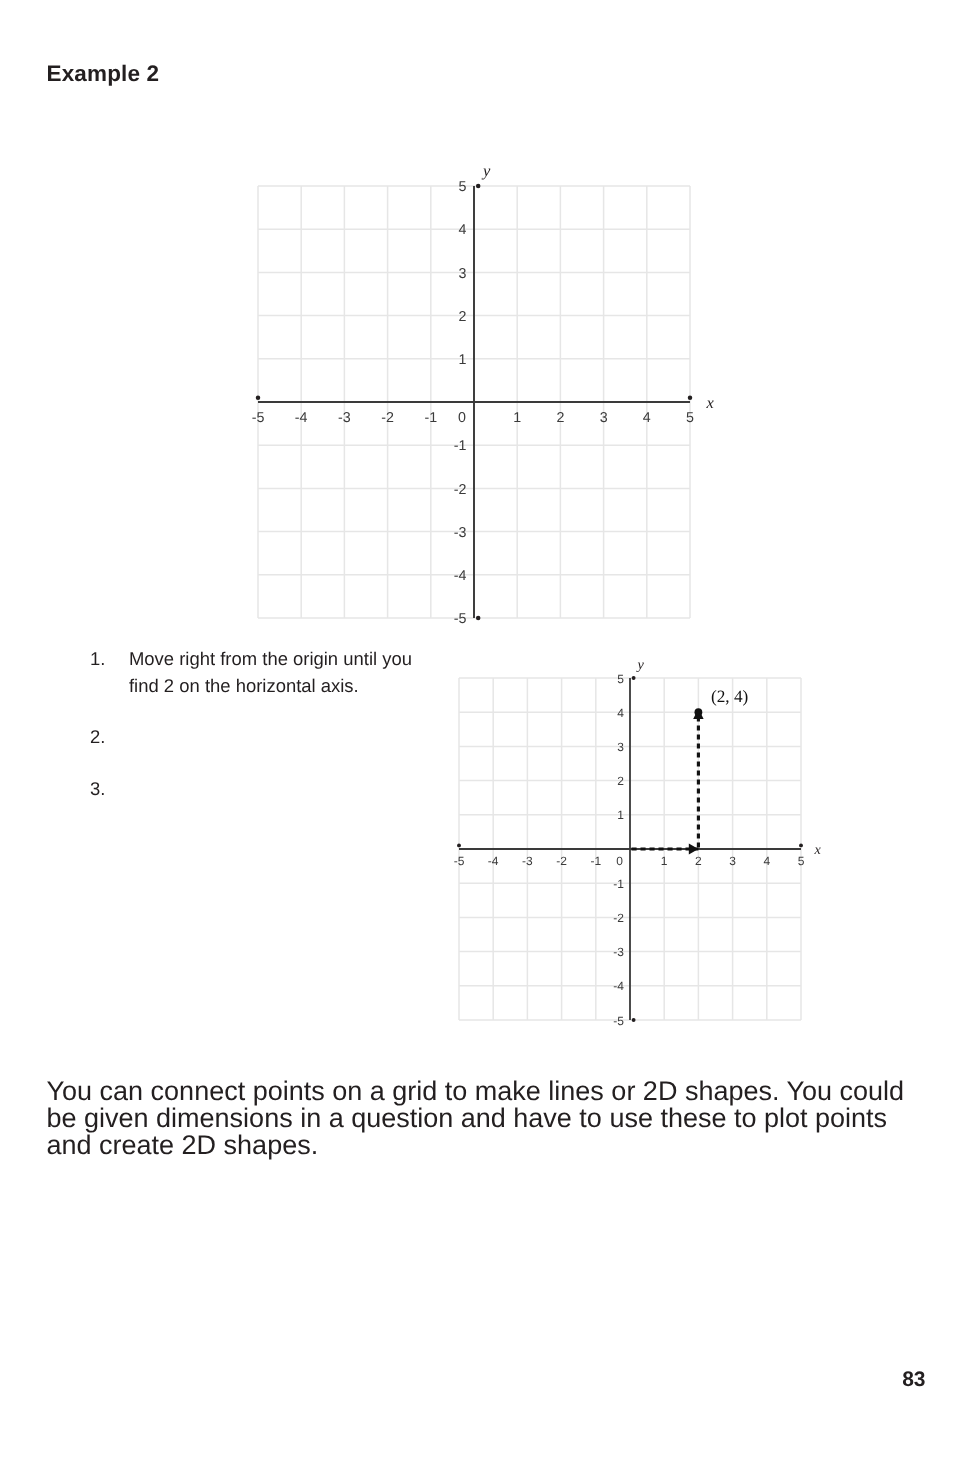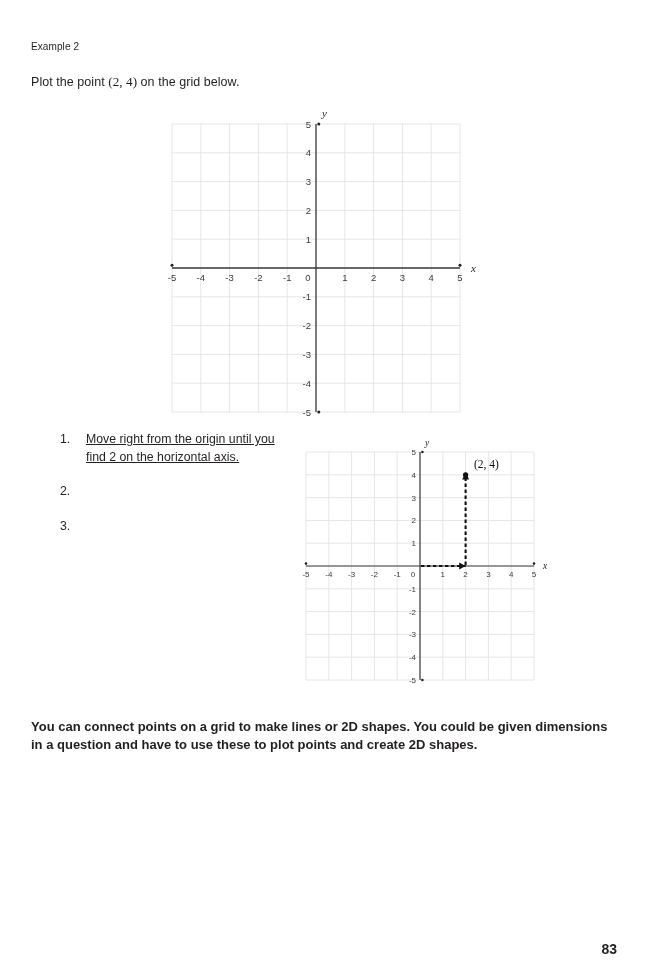--- a/index.html
+++ b/index.html
@@ -10,53 +10,53 @@
     color:#231f20;
     position:relative;
     overflow:hidden;
     -webkit-font-smoothing:antialiased;
   }
   .page{position:absolute;inset:0;}
 
   
   #example-heading{
     position:absolute;left:31px;top:41px;
-    font-size:10px;font-weight:400;letter-spacing:.1px;
+    font-size:15px;font-weight:700;letter-spacing:.1px;
   }
   #instruction-line{
     position:absolute;left:31px;top:74px;
     font-size:12.5px;font-weight:400;letter-spacing:.05px;
   }
   .mathcoord{font-family:"Liberation Serif", serif;font-size:13.2px;}
 
   
   #steps-list{
     position:absolute;left:60px;top:431px;width:230px;
   }
   .step-item{
     display:flex;margin-bottom:17px;
   }
   .step-num{
     width:26px;flex:0 0 26px;
     font-size:12.3px;font-weight:400;line-height:17.6px;
   }
   .step-text{
-    font-size:12.3px;line-height:17.6px;font-weight:400;text-decoration:underline;
+    font-size:12.3px;line-height:17.6px;font-weight:400;
   }
 
   
   #closing-paragraph{
     position:absolute;left:31px;top:718px;width:580px;
-    font-size:13px;line-height:18px;font-weight:700;
+    font-size:18px;line-height:18px;font-weight:400;
   }
 
   
   #page-number{
     position:absolute;right:31px;top:911px;
-    font-size:14px;font-weight:700;margin-top:30px;
+    font-size:14px;font-weight:700;
   }
 
   
   .grid-wrap{position:absolute;}
   .grid-svg{display:block;overflow:visible;}
   .axis-label-text{
     font-family:"Liberation Serif", serif;
     font-style:italic;
     fill:#231f20;
   }
@@ -69,21 +69,20 @@
     fill:#111111;
   }
 </style>
 </head>
 <body>
 
 <div class="page">
 
   <div id="example-heading">Example 2</div>
 
-  <div id="instruction-line"><span>Plot the point </span><span class="mathcoord">(2, 4)</span><span> on the grid below.</span></div>
 
   <div class="grid-wrap" style="left:150px;top:104px;width:350px;height:326px;">
     <svg class="grid-svg" width="350" height="326" viewBox="0 0 350 326">
 
       <g stroke="#e6e6e6" stroke-width="1">
         <line x1="22" y1="20" x2="22" y2="308"></line>
         <line x1="50.8" y1="20" x2="50.8" y2="308"></line>
         <line x1="79.6" y1="20" x2="79.6" y2="308"></line>
         <line x1="108.4" y1="20" x2="108.4" y2="308"></line>
         <line x1="137.2" y1="20" x2="137.2" y2="308"></line>

